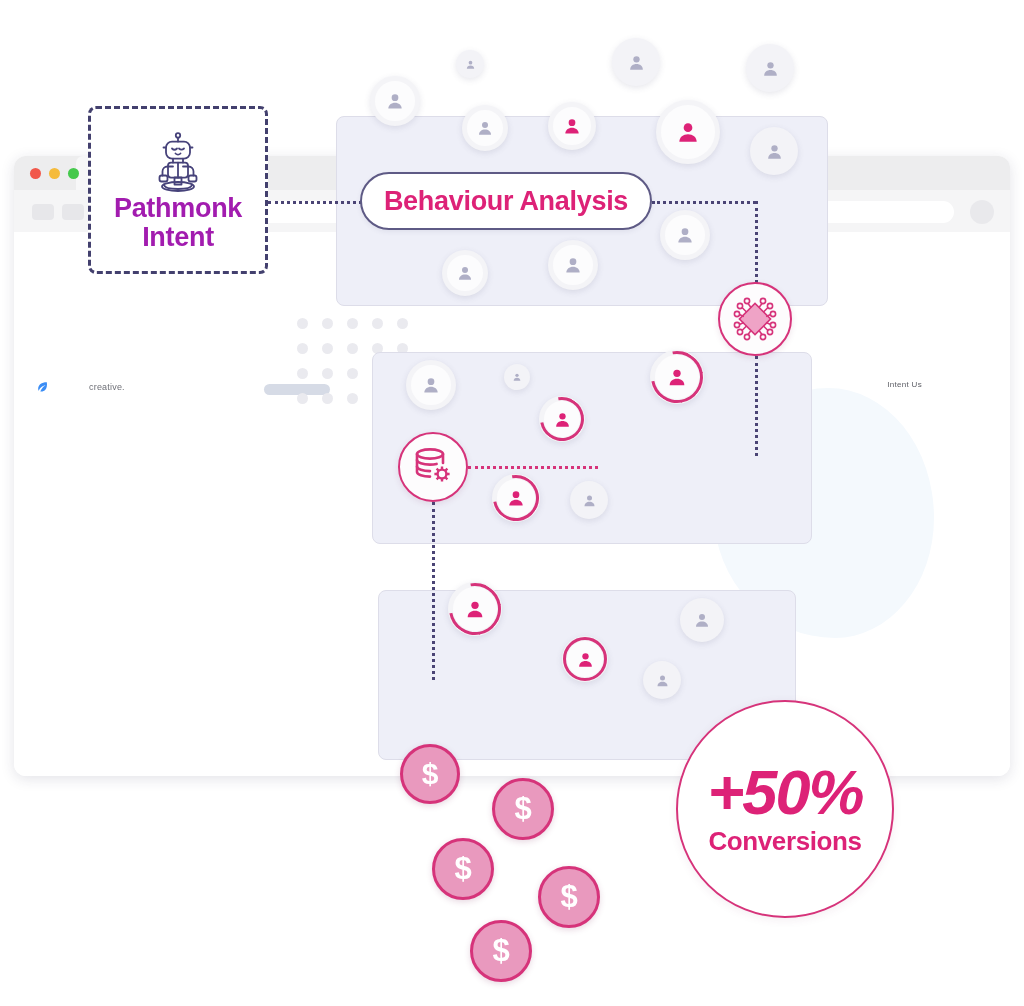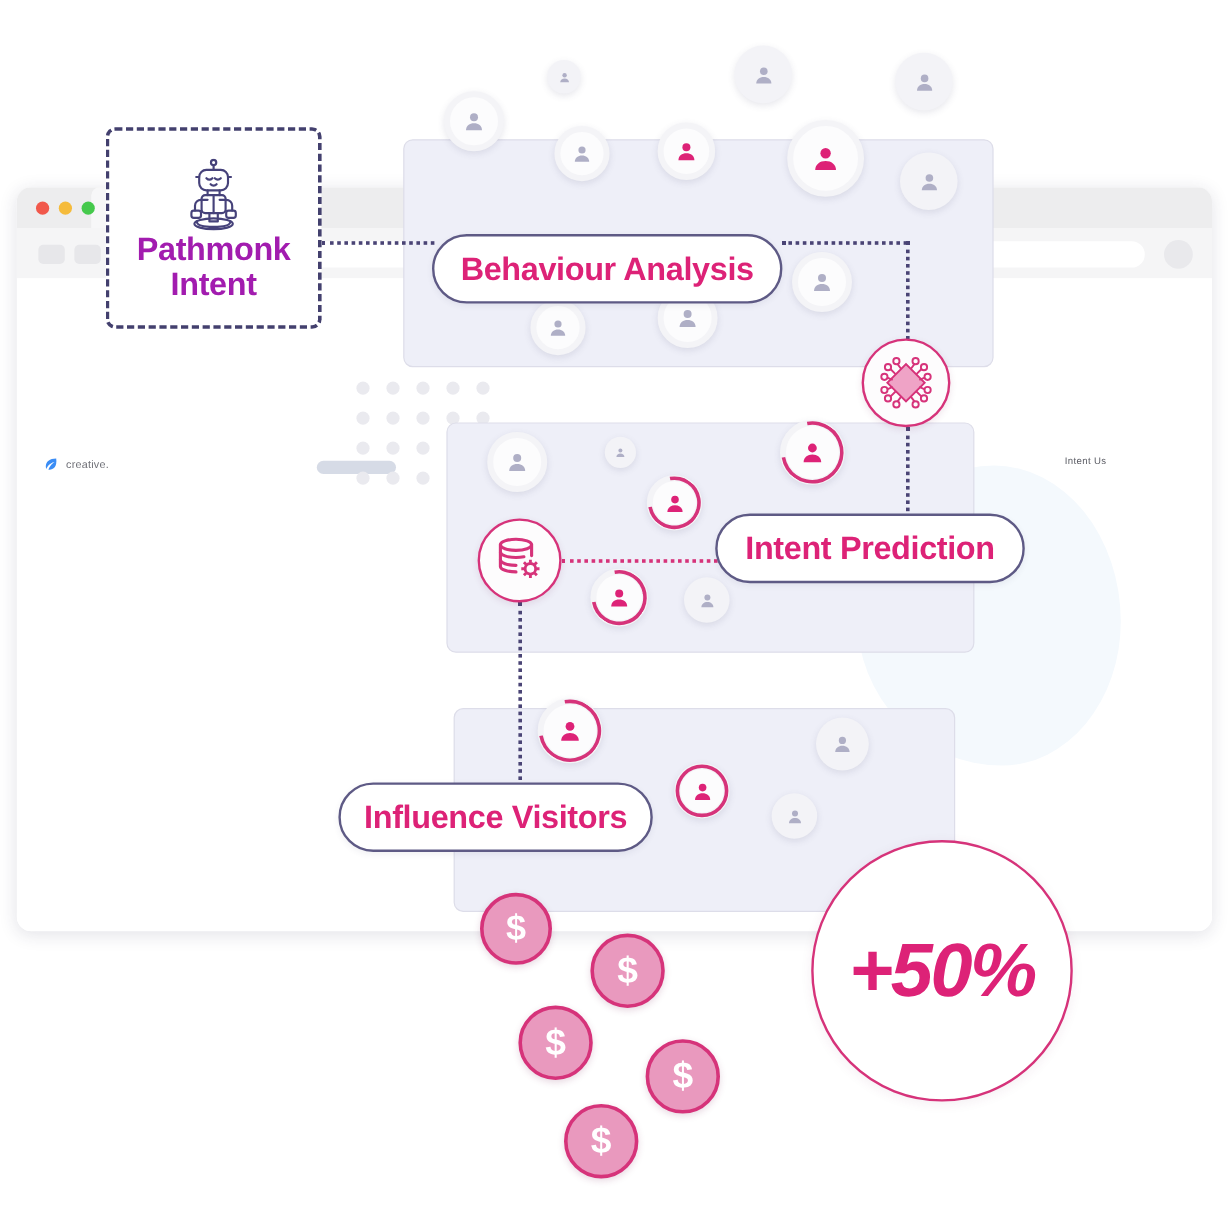--- a/index.html
+++ b/index.html
@@ -64,21 +64,21 @@
     background: #E9E9EC; border-radius: 50%;
   }
   .site-area {
     position: absolute; left: 0; top: 76px; width: 100%; bottom: 0; background: #fff;
   }
   .site-logo {
     position: absolute; left: 22px; top: 148px;
     display: flex; align-items: center; gap: 6px;
   }
   .leaf-icon { width: 13px; height: 13px; }
-  .site-logo-text { font-size: 9px; color: #6F7077; letter-spacing: .2px; }
+  .site-logo-text { font-size: 9px; color: #6F7077; letter-spacing: .2px; margin-left: 34px; }
   .site-pill {
     position: absolute; left: 250px; top: 152px; width: 66px; height: 11px;
     background: #D6DBE6; border-radius: 6px;
   }
   .site-nav-about {
     position: absolute; right: 88px; top: 148px;
     font-size: 8px; color: #5C5D65; letter-spacing: .3px;
   }
   .site-blob {
     position: absolute; left: 700px; top: 156px; width: 220px; height: 250px;
@@ -121,21 +121,21 @@
 
   
   .label-pill {
     position: absolute; background: #ffffff;
     border: 2px solid #5E5A85; border-radius: 40px;
     display: flex; align-items: center; justify-content: center;
     color: #DD2277; font-size: 27px; font-weight: bold;
     letter-spacing: -.3px; z-index: 10;
     box-shadow: 0 2px 5px rgba(60,60,100,.08);
   }
-  .pill-behaviour { left: 360px; top: 172px; width: 292px; height: 58px; margin-top: 23px; }
+  .pill-behaviour { left: 360px; top: 172px; width: 292px; height: 58px; }
   .pill-intent    { left: 596px; top: 428px; width: 258px; height: 58px; }
   .pill-influence { left: 282px; top: 652px; width: 262px; height: 58px; }
 
   
   .avatar {
     position: absolute; border-radius: 50%; background: #F3F3F7;
     display: flex; align-items: center; justify-content: center;
     z-index: 9; box-shadow: 0 2px 6px rgba(70,70,110,.13);
   }
   .avatar.white { background: #FCFCFD; border: 5px solid #F4F4F7; }
@@ -438,26 +438,25 @@
         <path d="M6 21.5c0 2.5 5.8 4.6 13 4.6"></path>
       </g>
       <g stroke="#D6337A" stroke-width="2.4" fill="none">
         <circle cx="31" cy="29" r="4.4"></circle>
         <path d="M31 21.4v2.6M31 34v2.6M23.4 29h2.6M36 29h2.6M25.6 23.6l1.9 1.9M34.5 32.5l1.9 1.9M36.4 23.6l-1.9 1.9M27.5 32.5l-1.9 1.9"></path>
       </g>
     </svg>
   </div>
 
   <div class="label-pill pill-behaviour">Behaviour Analysis</div>
-  <div class="label-pill pill-intent">Intent Prediction</div>
-  <div class="label-pill pill-influence">Influence Visitors</div>
 
   <div class="coin" style="left:400px;top:744px;width:60px;height:60px;font-size:30px">$</div>
   <div class="coin" style="left:492px;top:778px;width:62px;height:62px;font-size:31px">$</div>
   <div class="coin" style="left:432px;top:838px;width:62px;height:62px;font-size:31px">$</div>
   <div class="coin" style="left:538px;top:866px;width:62px;height:62px;font-size:31px">$</div>
   <div class="coin" style="left:470px;top:920px;width:62px;height:62px;font-size:31px">$</div>
 
   <div class="badge">
     <div class="badge-value">+50%</div>
+    <div class="badge-label">Conversions</div>
   </div>
 
 </div>
 
 </body></html>

